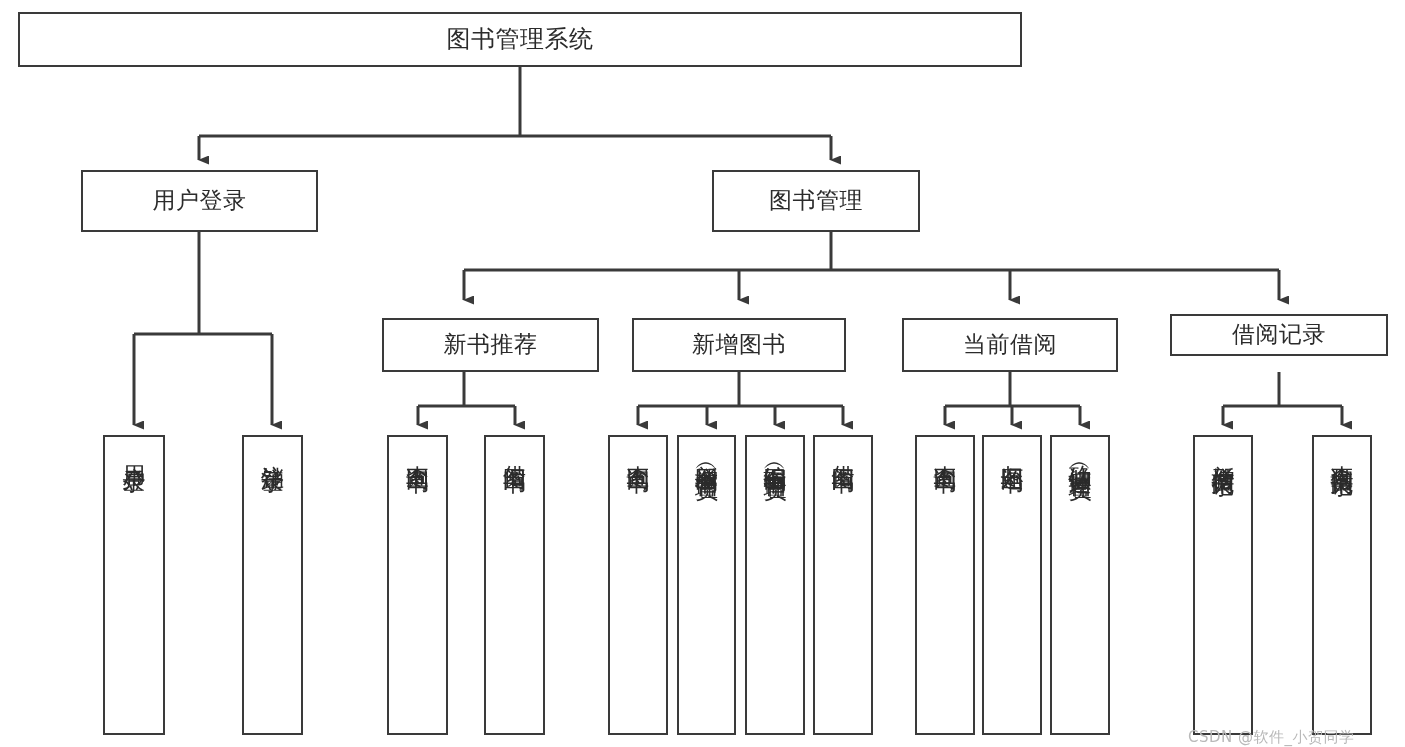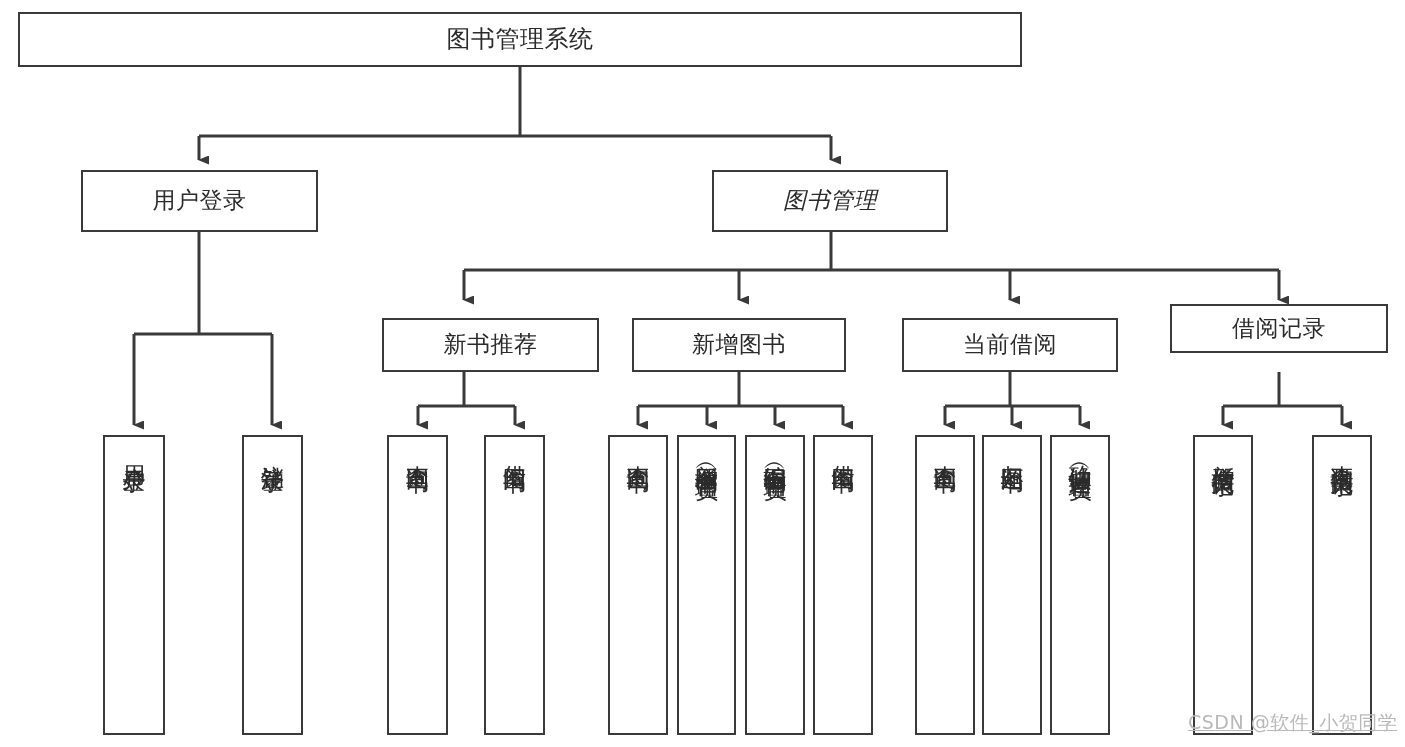--- a/index.html
+++ b/index.html
@@ -54,27 +54,26 @@
   .vert .node-label {
     writing-mode: vertical-rl;
     text-orientation: upright;
     font-size: 23px;
     letter-spacing: 2px;
     line-height: 1.0;
   }
   #watermark {
     position: absolute;
     left: 1188px;
-    top: 710px;
-    font-size: 19px;
+    top: 728px;
+    font-size: 15px;
     color: #b9b9b9;
     letter-spacing: 0.5px;
     white-space: nowrap;
     pointer-events: none;
-    text-decoration: underline;
   }
 </style>
 </head>
 <body>
 
 <div id="canvas">
 
   <svg id="diagram-svg" viewBox="0 0 1405 747" xmlns="http://www.w3.org/2000/svg">
     <defs>
       <marker id="arrowhead" markerWidth="9" markerHeight="11" refX="4.5" refY="10" orient="auto" markerUnits="userSpaceOnUse">
@@ -125,34 +124,34 @@
     </g>
   </svg>
 
   <div class="node-box root horiz" style="left:18px; top:12px; width:1004px; height:55px;text-align:right;">
     <span class="node-label">图书管理系统</span>
   </div>
 
   <div class="node-box horiz" style="left:81px; top:170px; width:237px; height:62px;">
     <span class="node-label">用户登录</span>
   </div>
-  <div class="node-box horiz" style="left:712px; top:170px; width:236px; height:62px;font-style:italic;">
+  <div class="node-box horiz" style="left:712px; top:170px; width:208px; height:62px;">
     <span class="node-label">图书管理</span>
   </div>
 
   <div class="node-box horiz" style="left:382px; top:318px; width:217px; height:54px;">
     <span class="node-label">新书推荐</span>
   </div>
   <div class="node-box horiz" style="left:632px; top:318px; width:214px; height:54px;">
     <span class="node-label">新增图书</span>
   </div>
   <div class="node-box horiz" style="left:902px; top:318px; width:216px; height:54px;">
     <span class="node-label">当前借阅</span>
   </div>
-  <div class="node-box horiz" style="left:1170px; top:304px; width:218px; height:49px;">
+  <div class="node-box horiz" style="left:1170px; top:314px; width:218px; height:42px;">
     <span class="node-label">借阅记录</span>
   </div>
 
   <div class="node-box vert" style="left:103px; top:435px; width:62px; height:300px;">
     <span class="node-label">用户登录</span>
   </div>
   <div class="node-box vert" style="left:242px; top:435px; width:61px; height:300px;">
     <span class="node-label">注销登录</span>
   </div>
 

